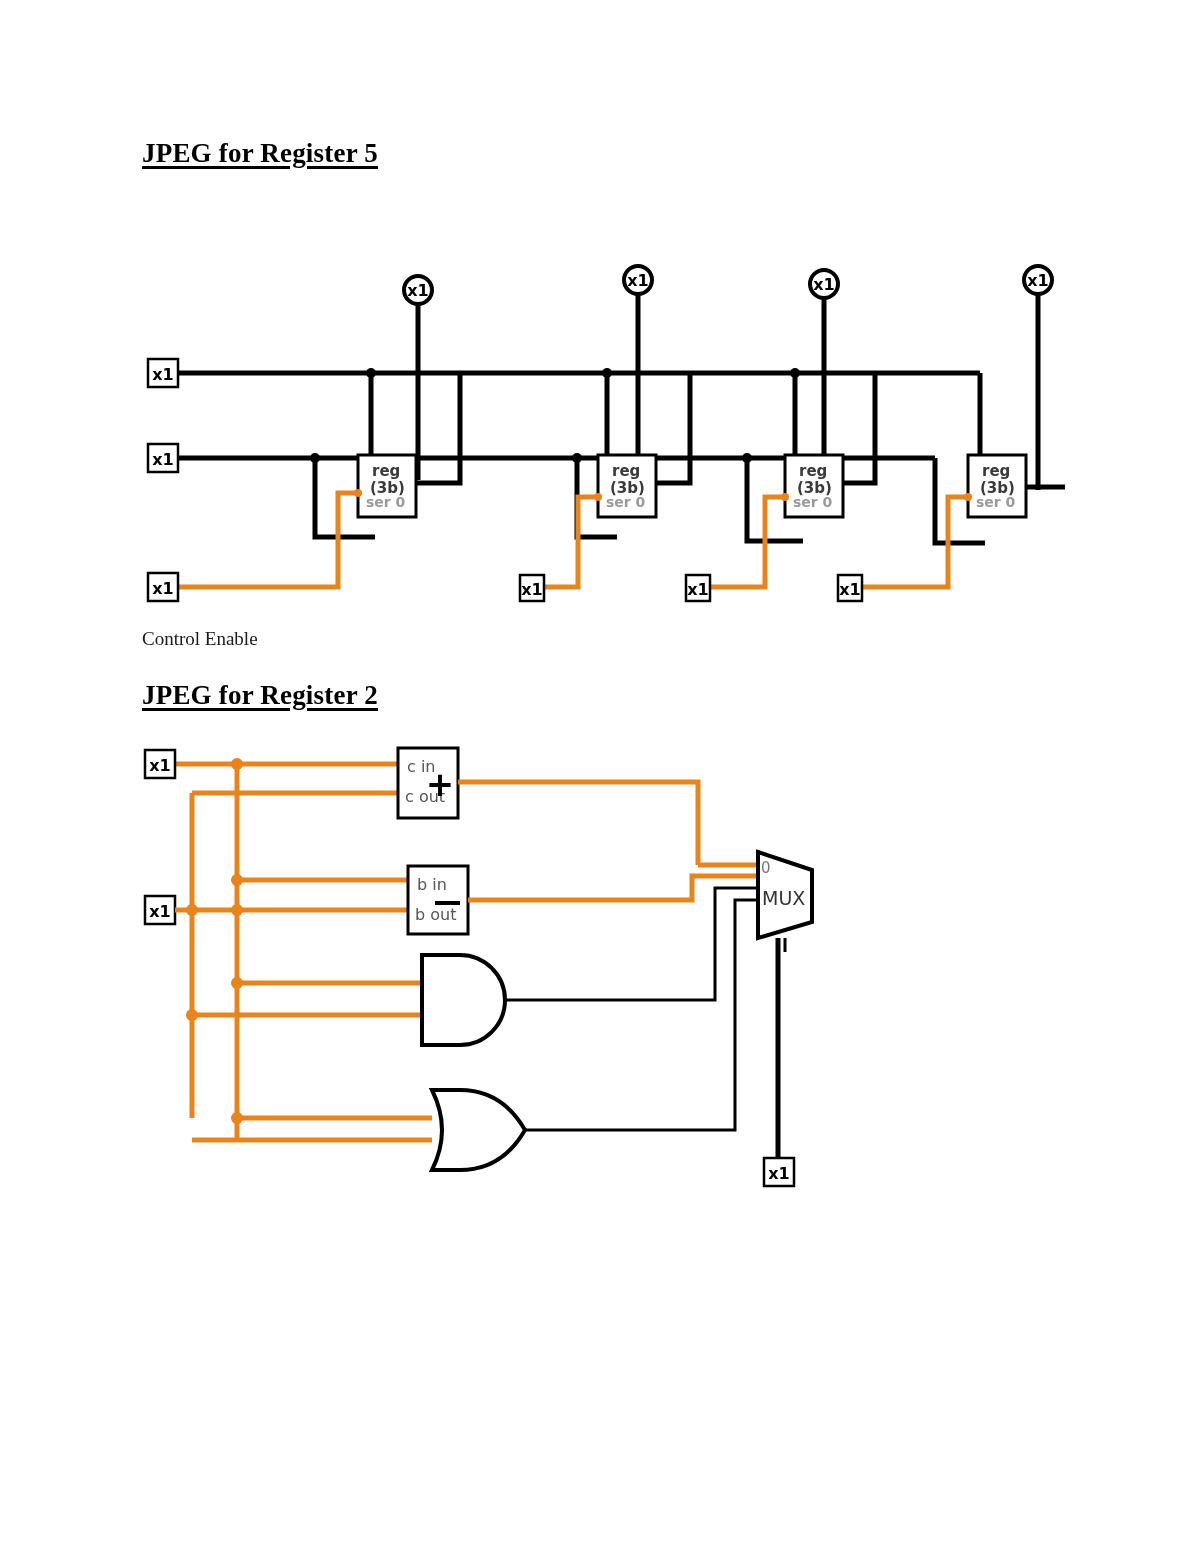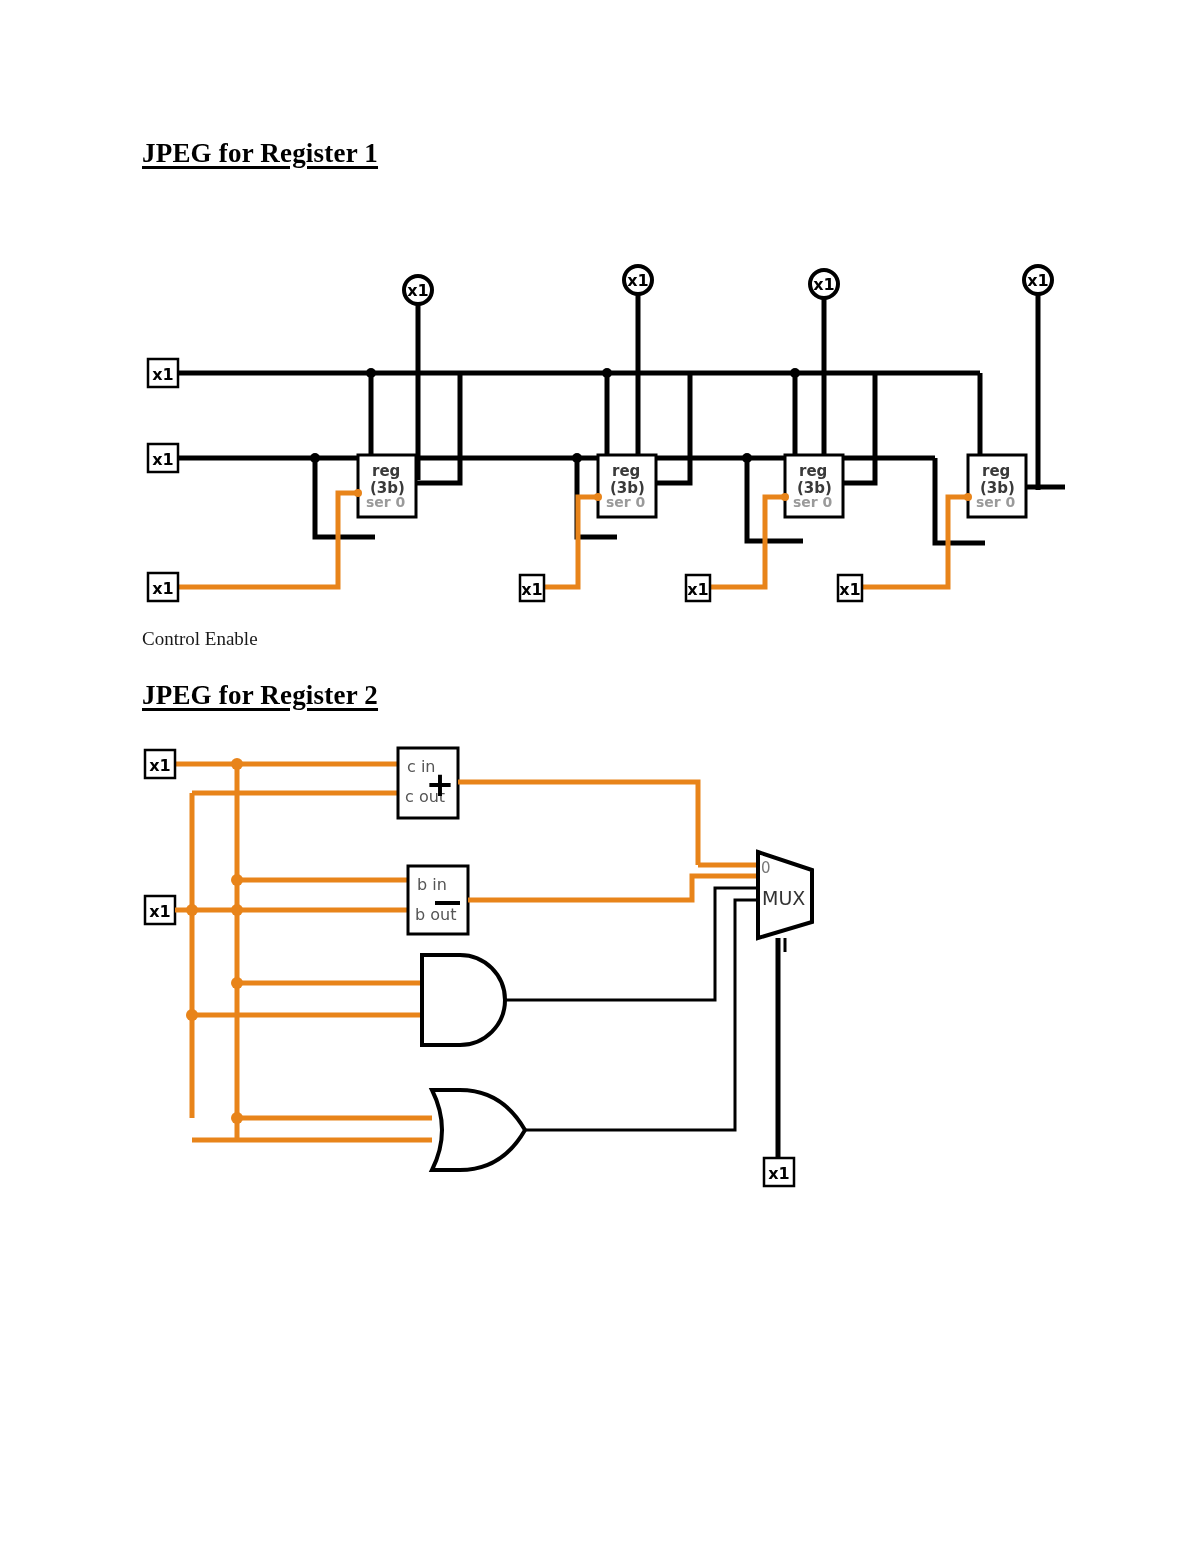--- a/index.html
+++ b/index.html
@@ -37,21 +37,21 @@
   .lbl-mux0{font-family:"DejaVu Sans","Liberation Sans",sans-serif;
        font-size:15px;fill:#777;}
   .plus{font-family:"DejaVu Sans","Liberation Sans",sans-serif;
        font-size:34px;fill:#000;font-weight:bold;}
 </style>
 </head>
 <body>
 
 <div class="page">
 
-  <div class="heading" style="left:142px;top:138px;">JPEG for Register 1</div>
+  <div class="heading" style="left:142px;top:138px;">JPEG for Register 5</div>
 
   <svg class="circuit" style="left:130px;top:255px;width:960px;height:360px;" viewBox="0 0 960 360">
 
     <path class="wire-b" d="M 40 118 L 850 118"></path>
 
     <path class="wire-b" d="M 850 118 L 850 200"></path>
 
     <path class="wire-b" d="M 40 203 L 805 203"></path>
 
     <path class="wire-b" d="M 288 48 L 288 225"></path>

